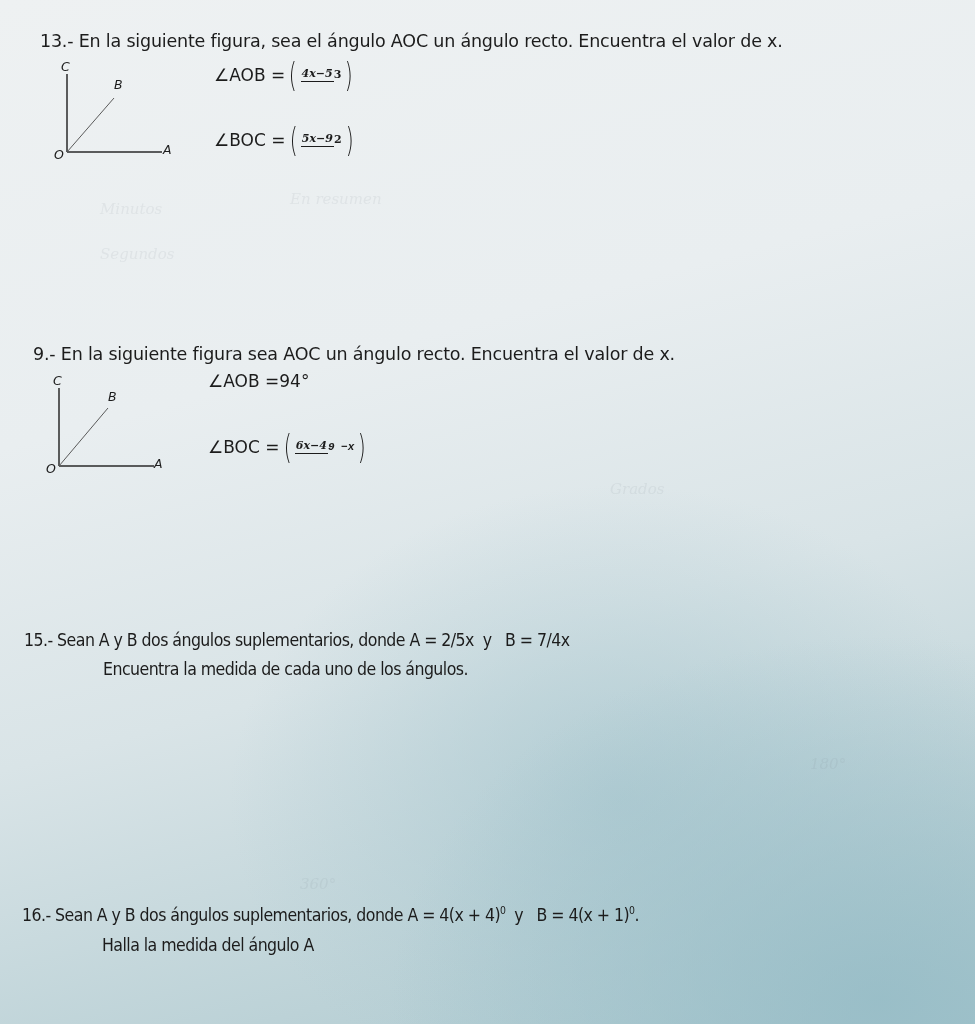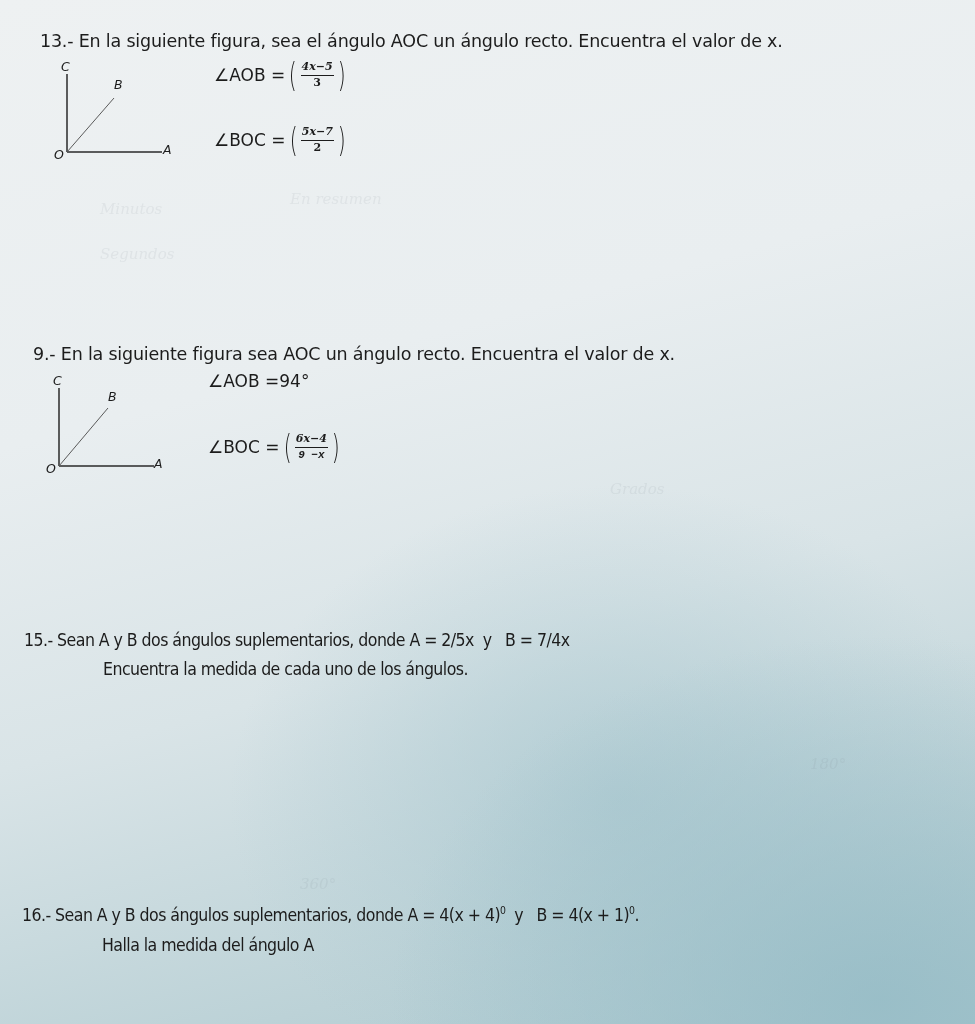--- a/index.html
+++ b/index.html
@@ -21,21 +21,21 @@
       position: absolute; font-size: 17.5px; letter-spacing: -0.2px; white-space: nowrap;
     }
     .q-line {
       position: absolute; font-size: 17.5px; letter-spacing: -0.2px; white-space: nowrap;
     }
     .narrow { font-size: 17px; letter-spacing: -0.6px; transform: scaleX(0.93); transform-origin: left center; }
     .eq {
       position: absolute; font-size: 17px; display: flex; align-items: center; white-space: nowrap; text-align: right;
     }
     .eq .paren { font-size: 34px; font-weight: 300; line-height: 1; margin: 0 1px; transform: scaleX(0.6); display: inline-block; }
-    .frac { display: inline-flex; flex-direction: column; align-items: center; font-family: "DejaVu Serif", serif; font-size: 11px; font-weight: bold; line-height: 1.15; }
+    .frac { display: inline-flex; flex-direction: row; align-items: center; font-family: "DejaVu Serif", serif; font-size: 11px; font-weight: bold; line-height: 1.15; }
     .frac .num { border-bottom: 1px solid #1c1c1c; padding: 0 1px 1px; font-style: italic; }
     .frac .den { padding-top: 1px; }
     .fig { position: absolute; }
     .fig svg { display: block; }
     .lbl { position: absolute; font-size: 12.5px; font-style: italic; }
     .sup { font-size: 10px; vertical-align: super; }
   </style>
 </head>
 <body>
 
@@ -73,21 +73,21 @@
       <span class="num">4x−5</span>
       <span class="den">3</span>
     </span>
     <span class="paren">)</span>
   </div>
 
   <div class="eq" style="left:214px; top:123px;">
     <span>∠BOC =</span>
     <span class="paren">(</span>
     <span class="frac">
-      <span class="num">5x−7</span>
+      <span class="num">5x−9</span>
       <span class="den">2</span>
     </span>
     <span class="paren">)</span>
   </div>
 </section>
 
 <section>
   <div class="q-title" style="left:33px; top:344px;">
     <span>9.-</span>
     <span>En la siguiente figura sea AOC un ángulo recto. Encuentra el valor de x.</span>

